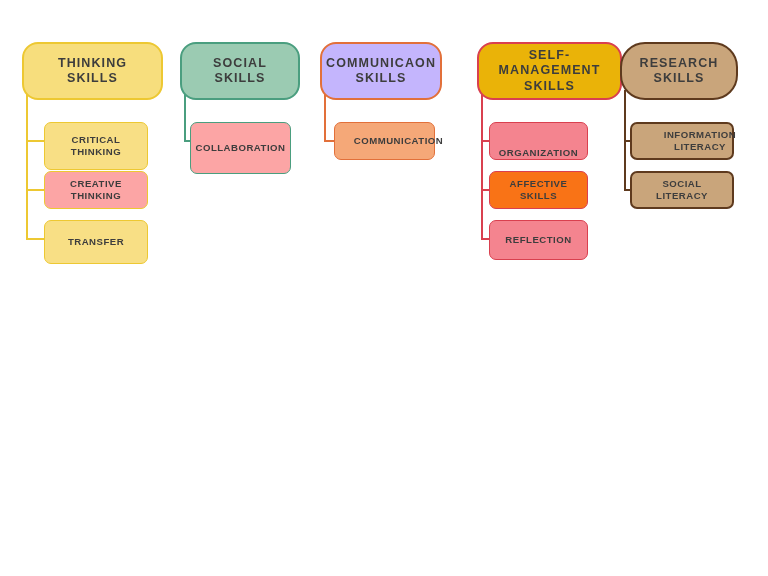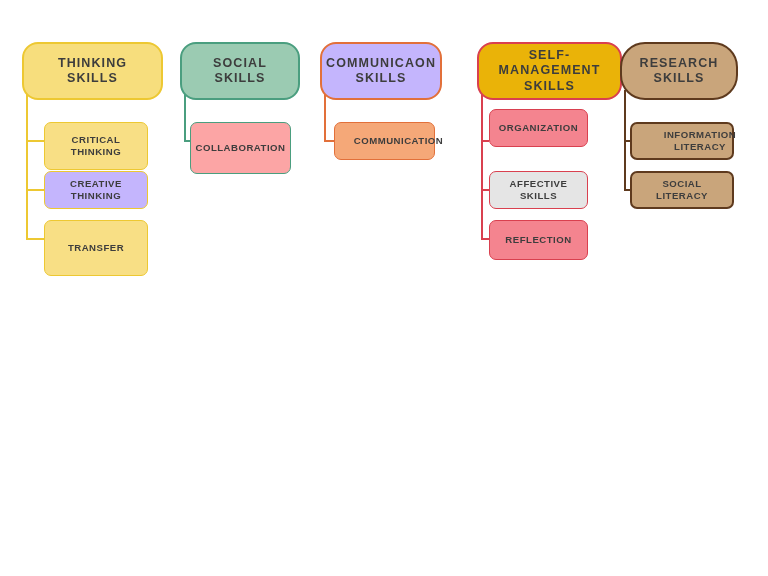--- a/index.html
+++ b/index.html
@@ -87,26 +87,26 @@
       <div class="node header" style="left: 22px; top: 42px; width: 141px; height: 58px; background: rgb(247, 222, 125); border-color: rgb(237, 200, 50);">
         <span class="label">THINKING
 SKILLS</span>
       </div>
       <div class="stub" style="left: 26px; top: 140.1px; width: 18px; height: 1.8px; background: rgb(237, 200, 50);"></div>
       <div class="node child" style="left: 44px; top: 122px; width: 104px; height: 48px; background: rgb(248, 223, 133); border-color: rgb(237, 200, 50);">
         <span class="label">CRITICAL
 THINKING</span>
       </div>
       <div class="stub" style="left: 26px; top: 189.1px; width: 18px; height: 1.8px; background: rgb(237, 200, 50);"></div>
-      <div class="node child" style="left: 44px; top: 171px; width: 104px; height: 38px; background: #c4b5fd; border-color: rgb(237, 200, 50);">
+      <div class="node child" style="left: 44px; top: 171px; width: 104px; height: 38px; background: #fca5a5; border-color: rgb(237, 200, 50);">
         <span class="label">CREATIVE
 THINKING</span>
       </div>
       <div class="stub" style="left: 26px; top: 238.1px; width: 18px; height: 1.8px; background: rgb(237, 200, 50);"></div>
-      <div class="node child" style="left: 44px; top: 220px; width: 104px; height: 56px; background: rgb(248, 223, 133); border-color: rgb(237, 200, 50); align-items: center;">
+      <div class="node child" style="left: 44px; top: 220px; width: 104px; height: 44px; background: rgb(248, 223, 133); border-color: rgb(237, 200, 50); align-items: center;">
         <span class="label">TRANSFER</span>
       </div>
     </div>
     <div class="column col-social" style="left: 0px;">
       <div class="trunk" style="left: 184px; top: 90px; width: 1.8px; height: 51px; background: rgb(74, 158, 127);"></div>
       <div class="node header" style="left: 180px; top: 42px; width: 120px; height: 58px; background: rgb(155, 203, 178); border-color: rgb(74, 158, 127); justify-content: center;">
         <span class="label">SOCIAL
 SKILLS</span>
       </div>
       <div class="stub" style="left: 184px; top: 140.1px; width: 6px; height: 1.8px; background: rgb(74, 158, 127);"></div>
@@ -126,25 +126,25 @@
       </div>
     </div>
     <div class="column col-self-management" style="left: 0px;">
       <div class="trunk" style="left: 481px; top: 90px; width: 1.8px; height: 149px; background: rgb(217, 64, 79);"></div>
       <div class="node header" style="left: 477px; top: 42px; width: 145px; height: 58px; background: #eab308; border-color: rgb(217, 64, 79);">
         <span class="label">SELF-
 MANAGEMENT
 SKILLS</span>
       </div>
       <div class="stub" style="left: 481px; top: 140.1px; width: 8px; height: 1.8px; background: rgb(217, 64, 79);"></div>
-      <div class="node child" style="left: 489px; top: 109px; width: 99px; height: 38px; background: rgb(244, 132, 143); border-color: rgb(217, 64, 79);">
+      <div class="node child" style="left: 489px; top: 122px; width: 99px; height: 38px; background: rgb(244, 132, 143); border-color: rgb(217, 64, 79); align-items: flex-end;">
         <span class="label">ORGANIZATION</span>
       </div>
       <div class="stub" style="left: 481px; top: 189.1px; width: 8px; height: 1.8px; background: rgb(217, 64, 79);"></div>
-      <div class="node child" style="left: 489px; top: 171px; width: 99px; height: 38px; background: #e5e5e5; border-color: rgb(217, 64, 79);">
+      <div class="node child" style="left: 489px; top: 171px; width: 99px; height: 38px; background: #f97316; border-color: rgb(217, 64, 79);">
         <span class="label">AFFECTIVE
 SKILLS</span>
       </div>
       <div class="stub" style="left: 481px; top: 238.1px; width: 8px; height: 1.8px; background: rgb(217, 64, 79);"></div>
       <div class="node child" style="left: 489px; top: 220px; width: 99px; height: 40px; background: rgb(244, 132, 143); border-color: rgb(217, 64, 79);">
         <span class="label">REFLECTION</span>
       </div>
     </div>
     <div class="column col-research" style="left: 0px;">
       <div class="trunk" style="left: 624px; top: 90px; width: 1.8px; height: 100px; background: rgb(94, 58, 30);"></div>

